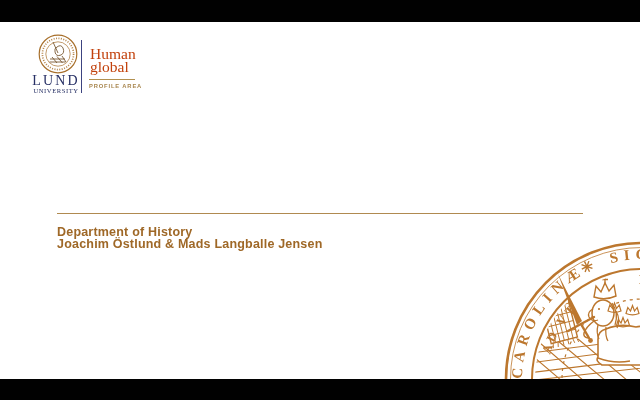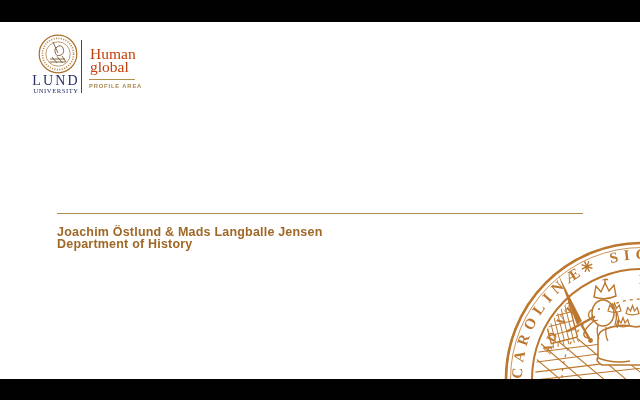--- a/index.html
+++ b/index.html
@@ -71,22 +71,22 @@
     </div>
     <div class="profile-rule"></div>
     <div class="profile-area">PROFILE AREA</div>
 
 
     <div class="talk-title">
     </div>
     <div class="title-rule"></div>
 
     <div class="speaker-block">
+      <div>Department of History</div>
       <div>Joachim Östlund &amp; Mads Langballe Jensen</div>
-      <div>Department of History</div>
     </div>
 
     <svg class="big-seal" viewBox="0 0 280 280">
       <defs>
         <path id="ringPath" d="M 45.4 213.9 A 120 120 0 1 1 252.8 99"></path>
         <path id="mottoL" d="M 47.1 120.2 A 95 95 0 0 1 123.5 46.4"></path>
         <path id="mottoR" d="M 136.7 45 A 95 95 0 0 1 229.3 107.5"></path>
         <path id="crw" d="M0 8 L1.8 2 L4.5 5.5 L6.5 0 L8.5 5.5 L11.2 2 L13 8 Q6.5 10.6 0 8 Z"></path>
         <clipPath id="innerClip">
             <circle cx="140" cy="140" r="107"></circle>

